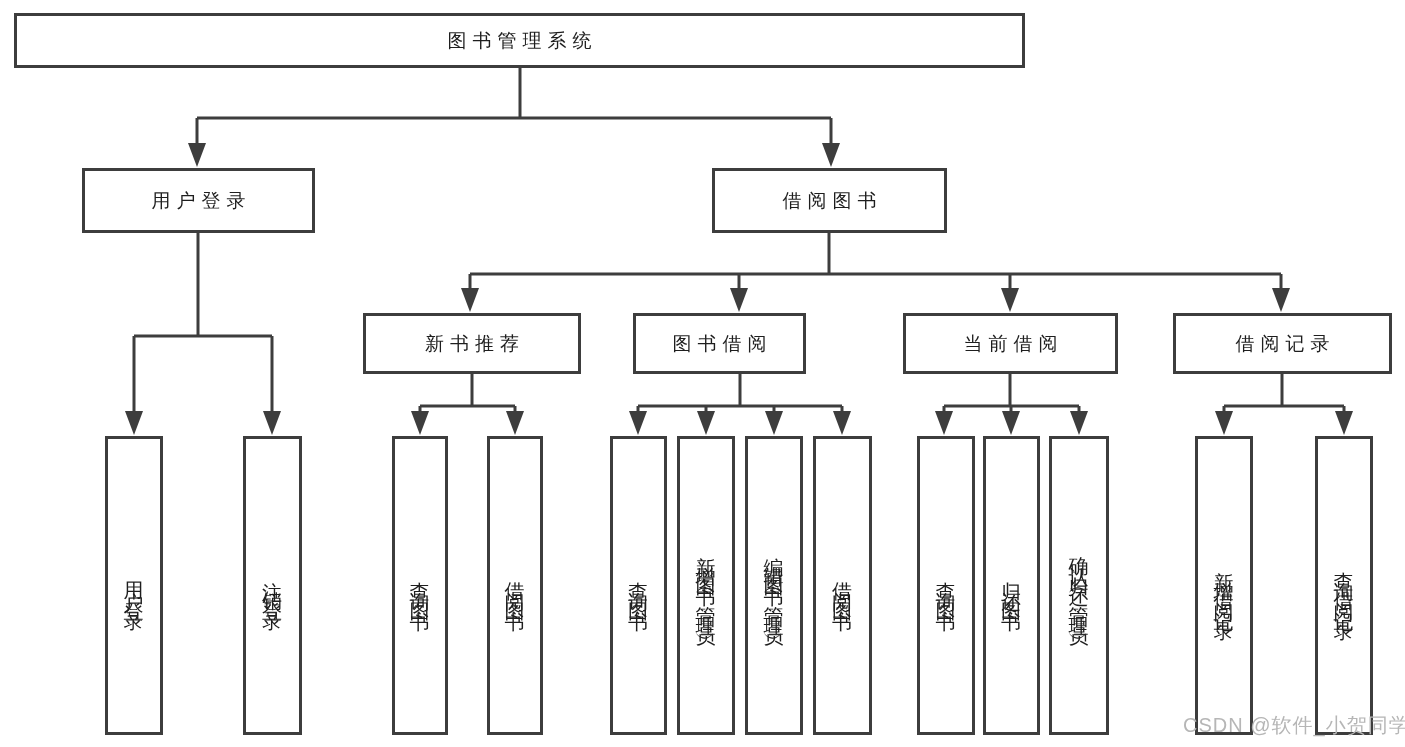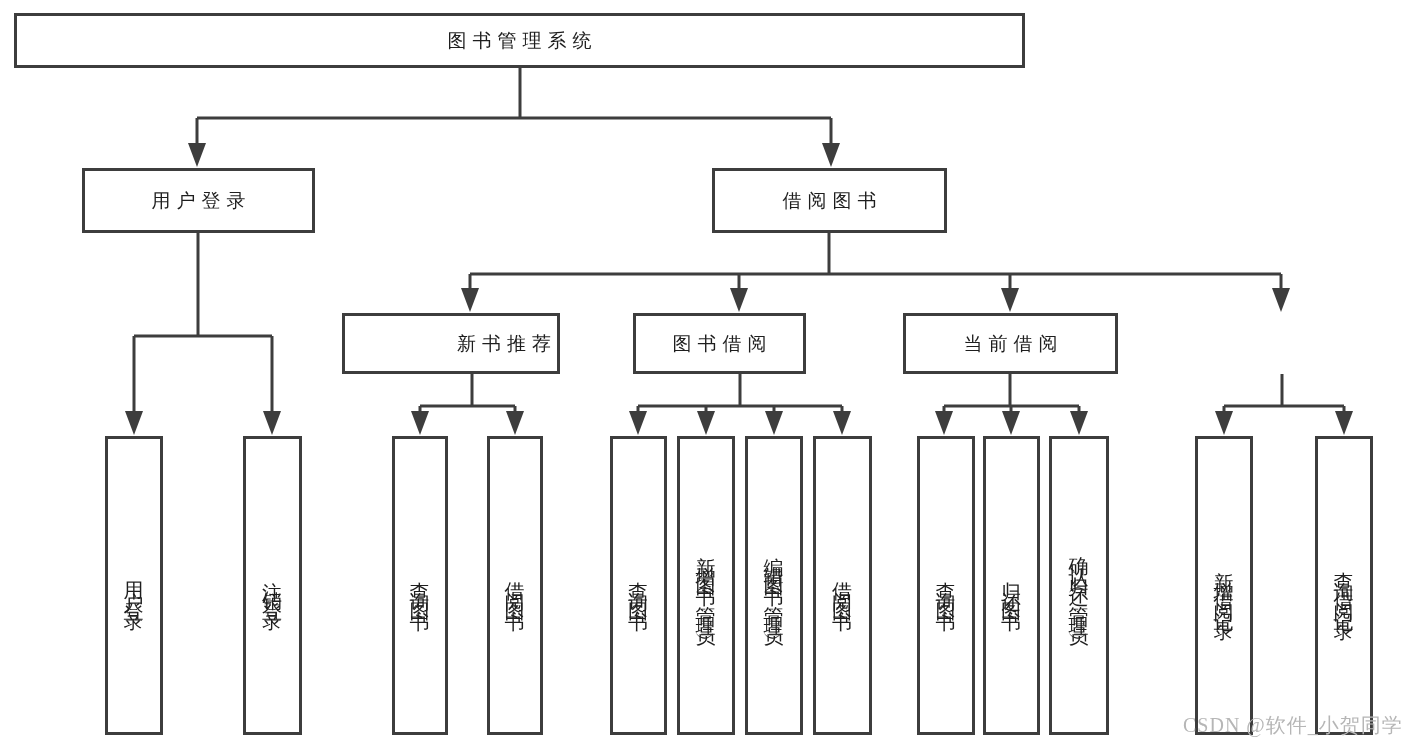--- a/index.html
+++ b/index.html
@@ -1,21 +1,21 @@
 <!DOCTYPE html>
 <html><head>
 <meta charset="utf-8">
 <style>
   html, body { margin: 0; padding: 0; background: #ffffff; }
   #canvas {
     position: relative;
     width: 1405px;
     height: 747px;
     background: #ffffff;
-    font-family: Liberation Serif, serif;
+    font-family: Liberation Sans, sans-serif;
     overflow: hidden;
   }
   #connectors {
     position: absolute;
     left: 0; top: 0;
     width: 1405px; height: 747px;
     pointer-events: none;
   }
   .box {
     position: absolute;
@@ -46,21 +46,21 @@
     text-orientation: mixed;
     font-size: 20px;
     line-height: 1;
     letter-spacing: 10px;
     white-space: nowrap;
   }
   
   #b-root   { left: 14px;   top: 13px;  width: 1011px; height: 55px; }
   #b-login  { left: 82px;   top: 168px; width: 233px;  height: 65px; }
   #b-mgmt   { left: 712px;  top: 168px; width: 235px;  height: 65px; }
-  #b-new    { left: 342px;  top: 313px; width: 218px;  height: 61px; justify-content: flex-end; }
+  #b-new    { left: 363px;  top: 313px; width: 218px;  height: 61px; }
   #b-borrow { left: 633px;  top: 313px; width: 173px;  height: 61px; }
   #b-cur    { left: 903px;  top: 313px; width: 215px;  height: 61px; text-align: center; }
   #b-rec    { left: 1173px; top: 313px; width: 219px;  height: 61px; }
   
   #l-1  { left: 105px;  top: 436px; width: 58px; height: 299px; }
   #l-2  { left: 243px;  top: 436px; width: 59px; height: 299px; }
   #l-3  { left: 392px;  top: 436px; width: 56px; height: 299px; }
   #l-4  { left: 487px;  top: 436px; width: 56px; height: 299px; }
   #l-5  { left: 610px;  top: 436px; width: 57px; height: 299px; }
   #l-6  { left: 677px;  top: 436px; width: 58px; height: 299px; }
@@ -165,20 +165,23 @@
 
   <div class="box" id="b-new">
     <span>新书推荐</span>
   </div>
   <div class="box" id="b-borrow">
     <span>图书借阅</span>
   </div>
   <div class="box" id="b-cur">
     <span>当前借阅</span>
   </div>
+  <div class="box" id="b-rec">
+    <span>借阅记录</span>
+  </div>
 
   <div class="vbox" id="l-1">
     <span class="vtext">用户登录</span>
   </div>
   <div class="vbox" id="l-2">
     <span class="vtext">注销登录</span>
   </div>
   <div class="vbox" id="l-3">
     <span class="vtext">查询图书</span>
   </div>

